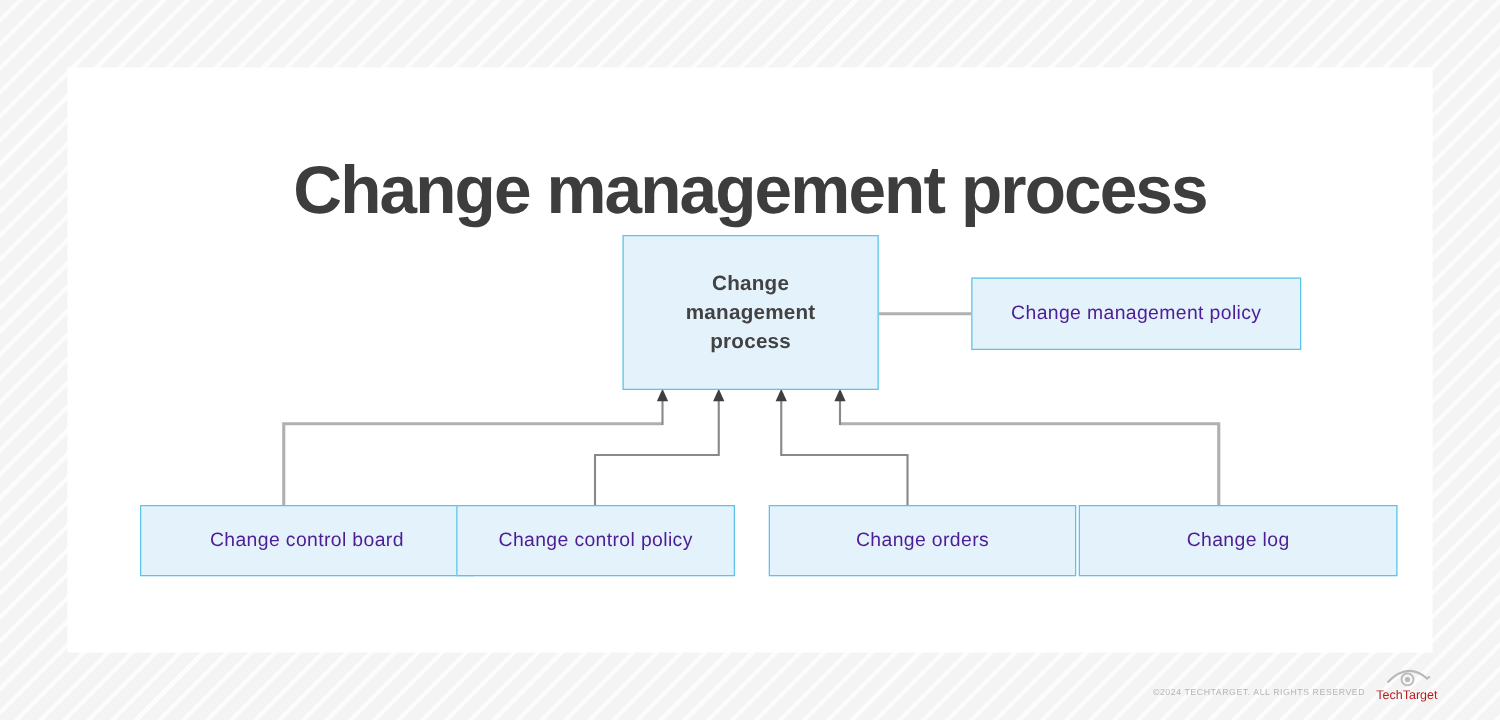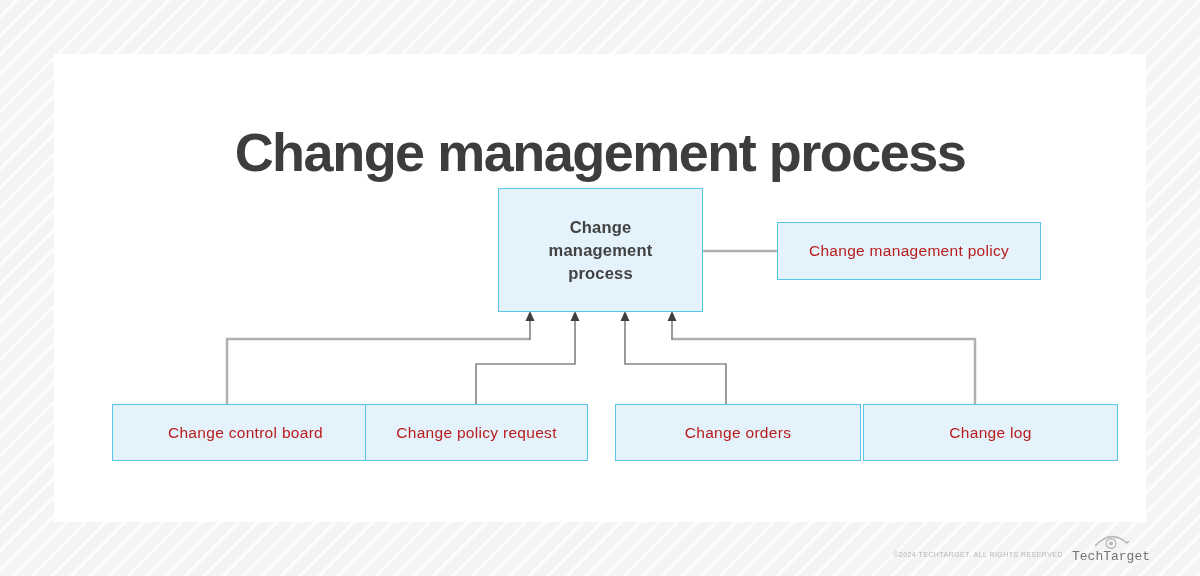--- a/index.html
+++ b/index.html
@@ -13,38 +13,38 @@
   }
   .title{
     position:absolute;left:0;top:88px;width:1200px;text-align:center;
     font-size:54px;line-height:56px;font-weight:bold;letter-spacing:-1.5px;color:#3d3d3d;
   }
   .connector-svg{position:absolute;left:0;top:0;width:1200px;height:576px;pointer-events:none;}
   .node{
     position:absolute;box-sizing:border-box;
     background:#e4f2fb;border:1.5px solid #5ac4e9;
     display:flex;align-items:center;justify-content:center;text-align:center;
-    color:#b91c1c;font-size:15.5px;letter-spacing:0.3px;
+    color:#4c1d95;font-size:15.5px;letter-spacing:0.3px;
   }
   .node-central{font-weight:bold;font-size:16.5px;line-height:23px;color:#424242;letter-spacing:0.2px;}
   .node-central .wrap{display:inline-block;max-width:140px;}
   #node-process{left:498px;top:188px;width:205px;height:124px;}
   #node-policy{left:777px;top:222px;width:264px;height:58px;}
   #node-board{left:112px;top:404px;width:267px;height:57px;}
   #node-request{left:365px;top:404px;width:223px;height:57px;}
   #node-orders{left:615px;top:404px;width:246px;height:57px;}
   #node-log{left:863px;top:404px;width:255px;height:57px;}
   .footer{
     position:absolute;top:533px;right:50px;display:flex;align-items:flex-end;gap:9px;
   }
   .copyright{
     font-size:7px;letter-spacing:0.45px;color:#b5b5b5;white-space:nowrap;margin-bottom:6px;
   }
   .logo{display:flex;flex-direction:column;align-items:center;line-height:0;}
-  .logo-wordmark{font-size:13px;line-height:15px;color:#737373;letter-spacing:0px;font-family:Liberation Mono, monospace;}
+  .logo-wordmark{font-size:10px;line-height:15px;color:#b91c1c;letter-spacing:0px;}
 </style>
 </head>
 <body>
 
 <div class="canvas"></div>
 
 <h1 class="title">Change management process</h1>
 
 <svg class="connector-svg" viewBox="0 0 1200 576" aria-hidden="true">
 
@@ -69,21 +69,21 @@
 <div id="node-process" class="node node-central">
   <span class="wrap">Change management process</span>
 </div>
 <div id="node-policy" class="node">
   <span>Change management policy</span>
 </div>
 <div id="node-board" class="node">
   <span>Change control board</span>
 </div>
 <div id="node-request" class="node">
-  <span>Change policy request</span>
+  <span>Change control policy</span>
 </div>
 <div id="node-orders" class="node">
   <span>Change orders</span>
 </div>
 <div id="node-log" class="node">
   <span>Change log</span>
 </div>
 
 <div class="footer">
   <div class="copyright">©2024 TECHTARGET. ALL RIGHTS RESERVED</div>

